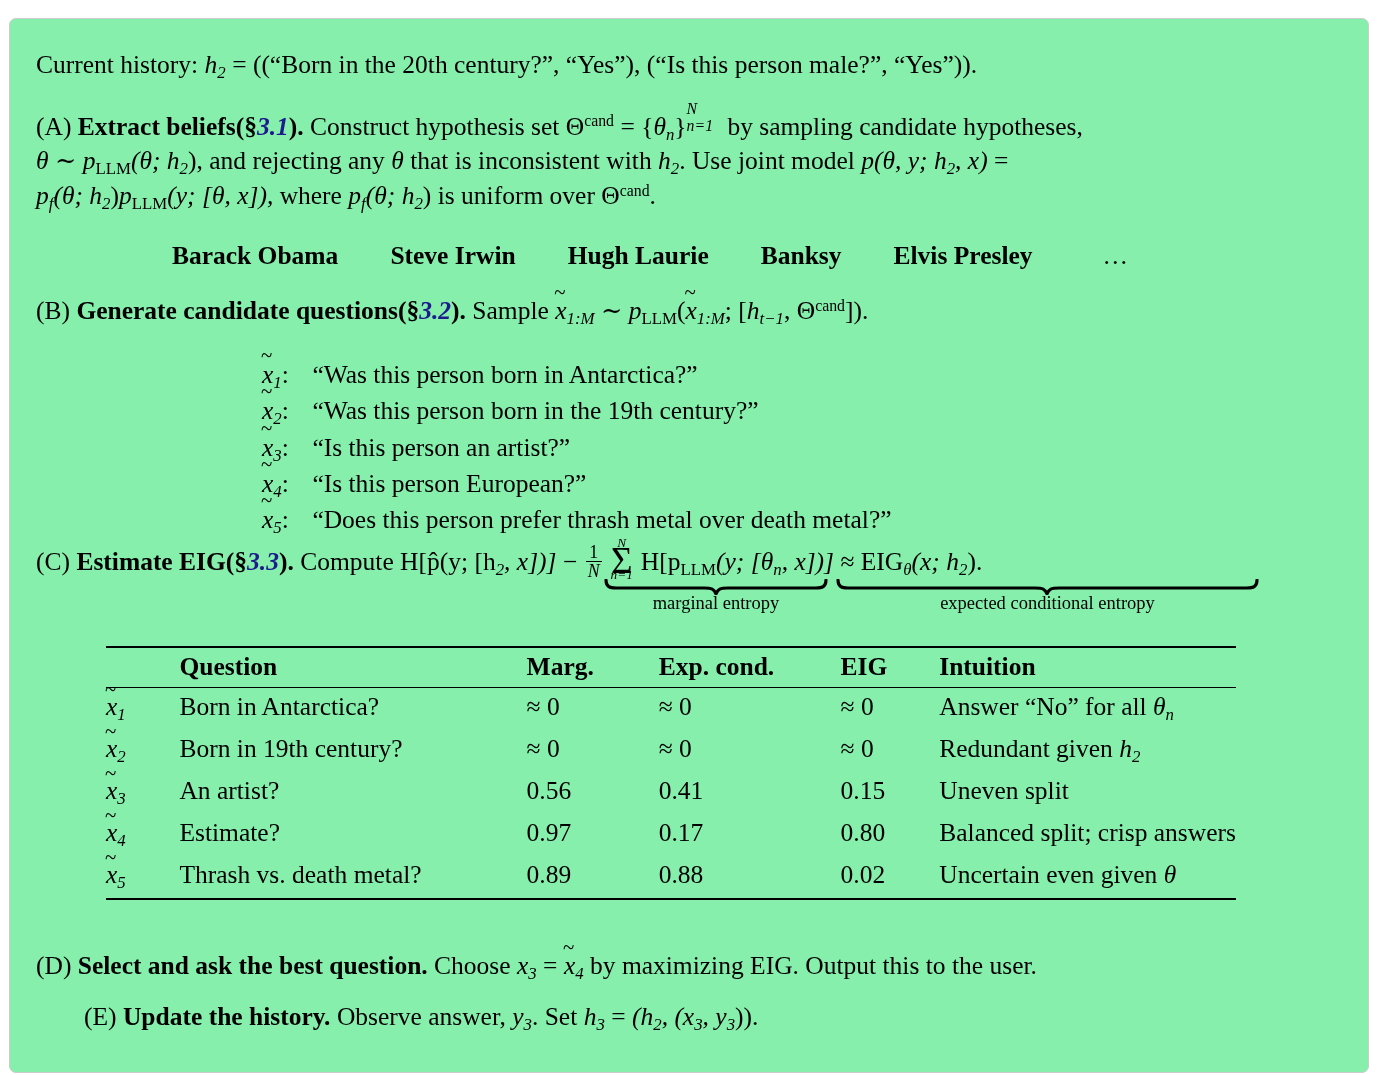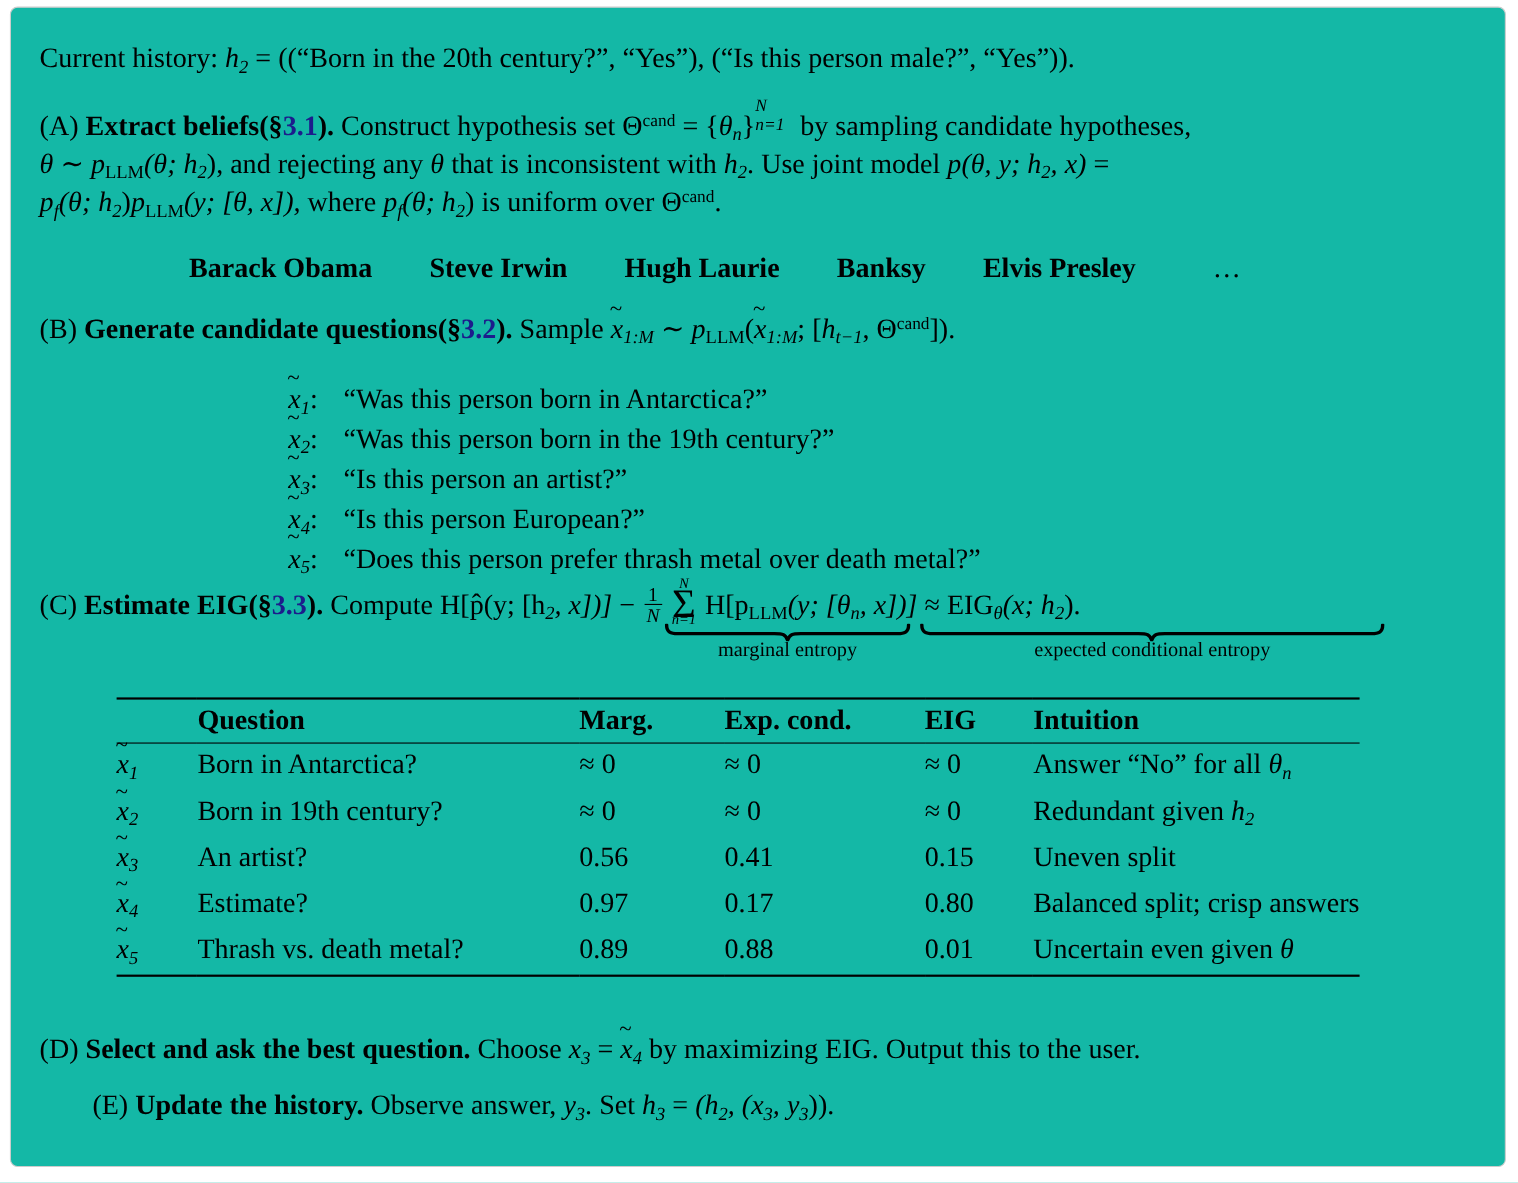--- a/index.html
+++ b/index.html
@@ -11,45 +11,45 @@
     width: 1380px;
     height: 1075px;
     font-family: "Liberation Serif", "DejaVu Serif", serif;
     color: #000000;
     overflow: hidden;
   }
 
   .figure-box {
     position: absolute;
     left: 9px;
-    top: 6px;
+    top: 18px;
     width: 1360px;
     height: 1055px;
     border: 1.5px solid #cccccc;
     border-radius: 7px;
     box-sizing: border-box;
-    background: #14b8a6;
+    background: #86efac;
   }
 
   .inner {
     position: absolute;
     left: 26px;
     top: 14px;
     width: 1300px;
   }
 
   
   .para {
     font-size: 25.5px;
     line-height: 1.28;
     text-align: left;
     margin: 0 0 0 0;
   }
   .bold { font-weight: bold; }
-  .ref  { color: #1c1c8c; font-weight: bold; }
+  .ref  { color: #1c1c8c; font-weight: bold; font-style: italic; }
 
   
   .m       { font-family: "Liberation Serif", "DejaVu Serif", serif; font-style: italic; }
   .mu      { font-style: normal; }
   .sub     { font-size: 0.66em; vertical-align: -0.30em; font-style: italic; }
   .subu    { font-size: 0.66em; vertical-align: -0.30em; font-style: normal; }
   .sup     { font-size: 0.62em; vertical-align: 0.52em; font-style: normal; }
 
   .tilde-wrap { position: relative; display: inline-block; font-style: italic; }
   .tilde-wrap > .tl {
@@ -321,21 +321,21 @@
             <td class="c-m numcell">0.97</td>
             <td class="c-e numcell">0.17</td>
             <td class="c-g numcell">0.80</td>
             <td class="c-i"><span>Balanced split; crisp answers</span></td>
           </tr>
           <tr class="last-row">
             <td class="c-id"><span class="tilde-wrap"><span class="tl">~</span><span class="m">x</span></span><span class="sub">5</span></td>
             <td class="c-q">Thrash vs. death metal?</td>
             <td class="c-m numcell">0.89</td>
             <td class="c-e numcell">0.88</td>
-            <td class="c-g numcell">0.01</td>
+            <td class="c-g numcell">0.02</td>
             <td class="c-i"><span>Uncertain even given </span><span class="m">θ</span></td>
           </tr>
         </tbody>
         <tfoot>
           <tr class="rule-bottom">
             <td colspan="6" style="padding:0;height:0;"></td>
           </tr>
         </tfoot>
       </table>
     </div>

